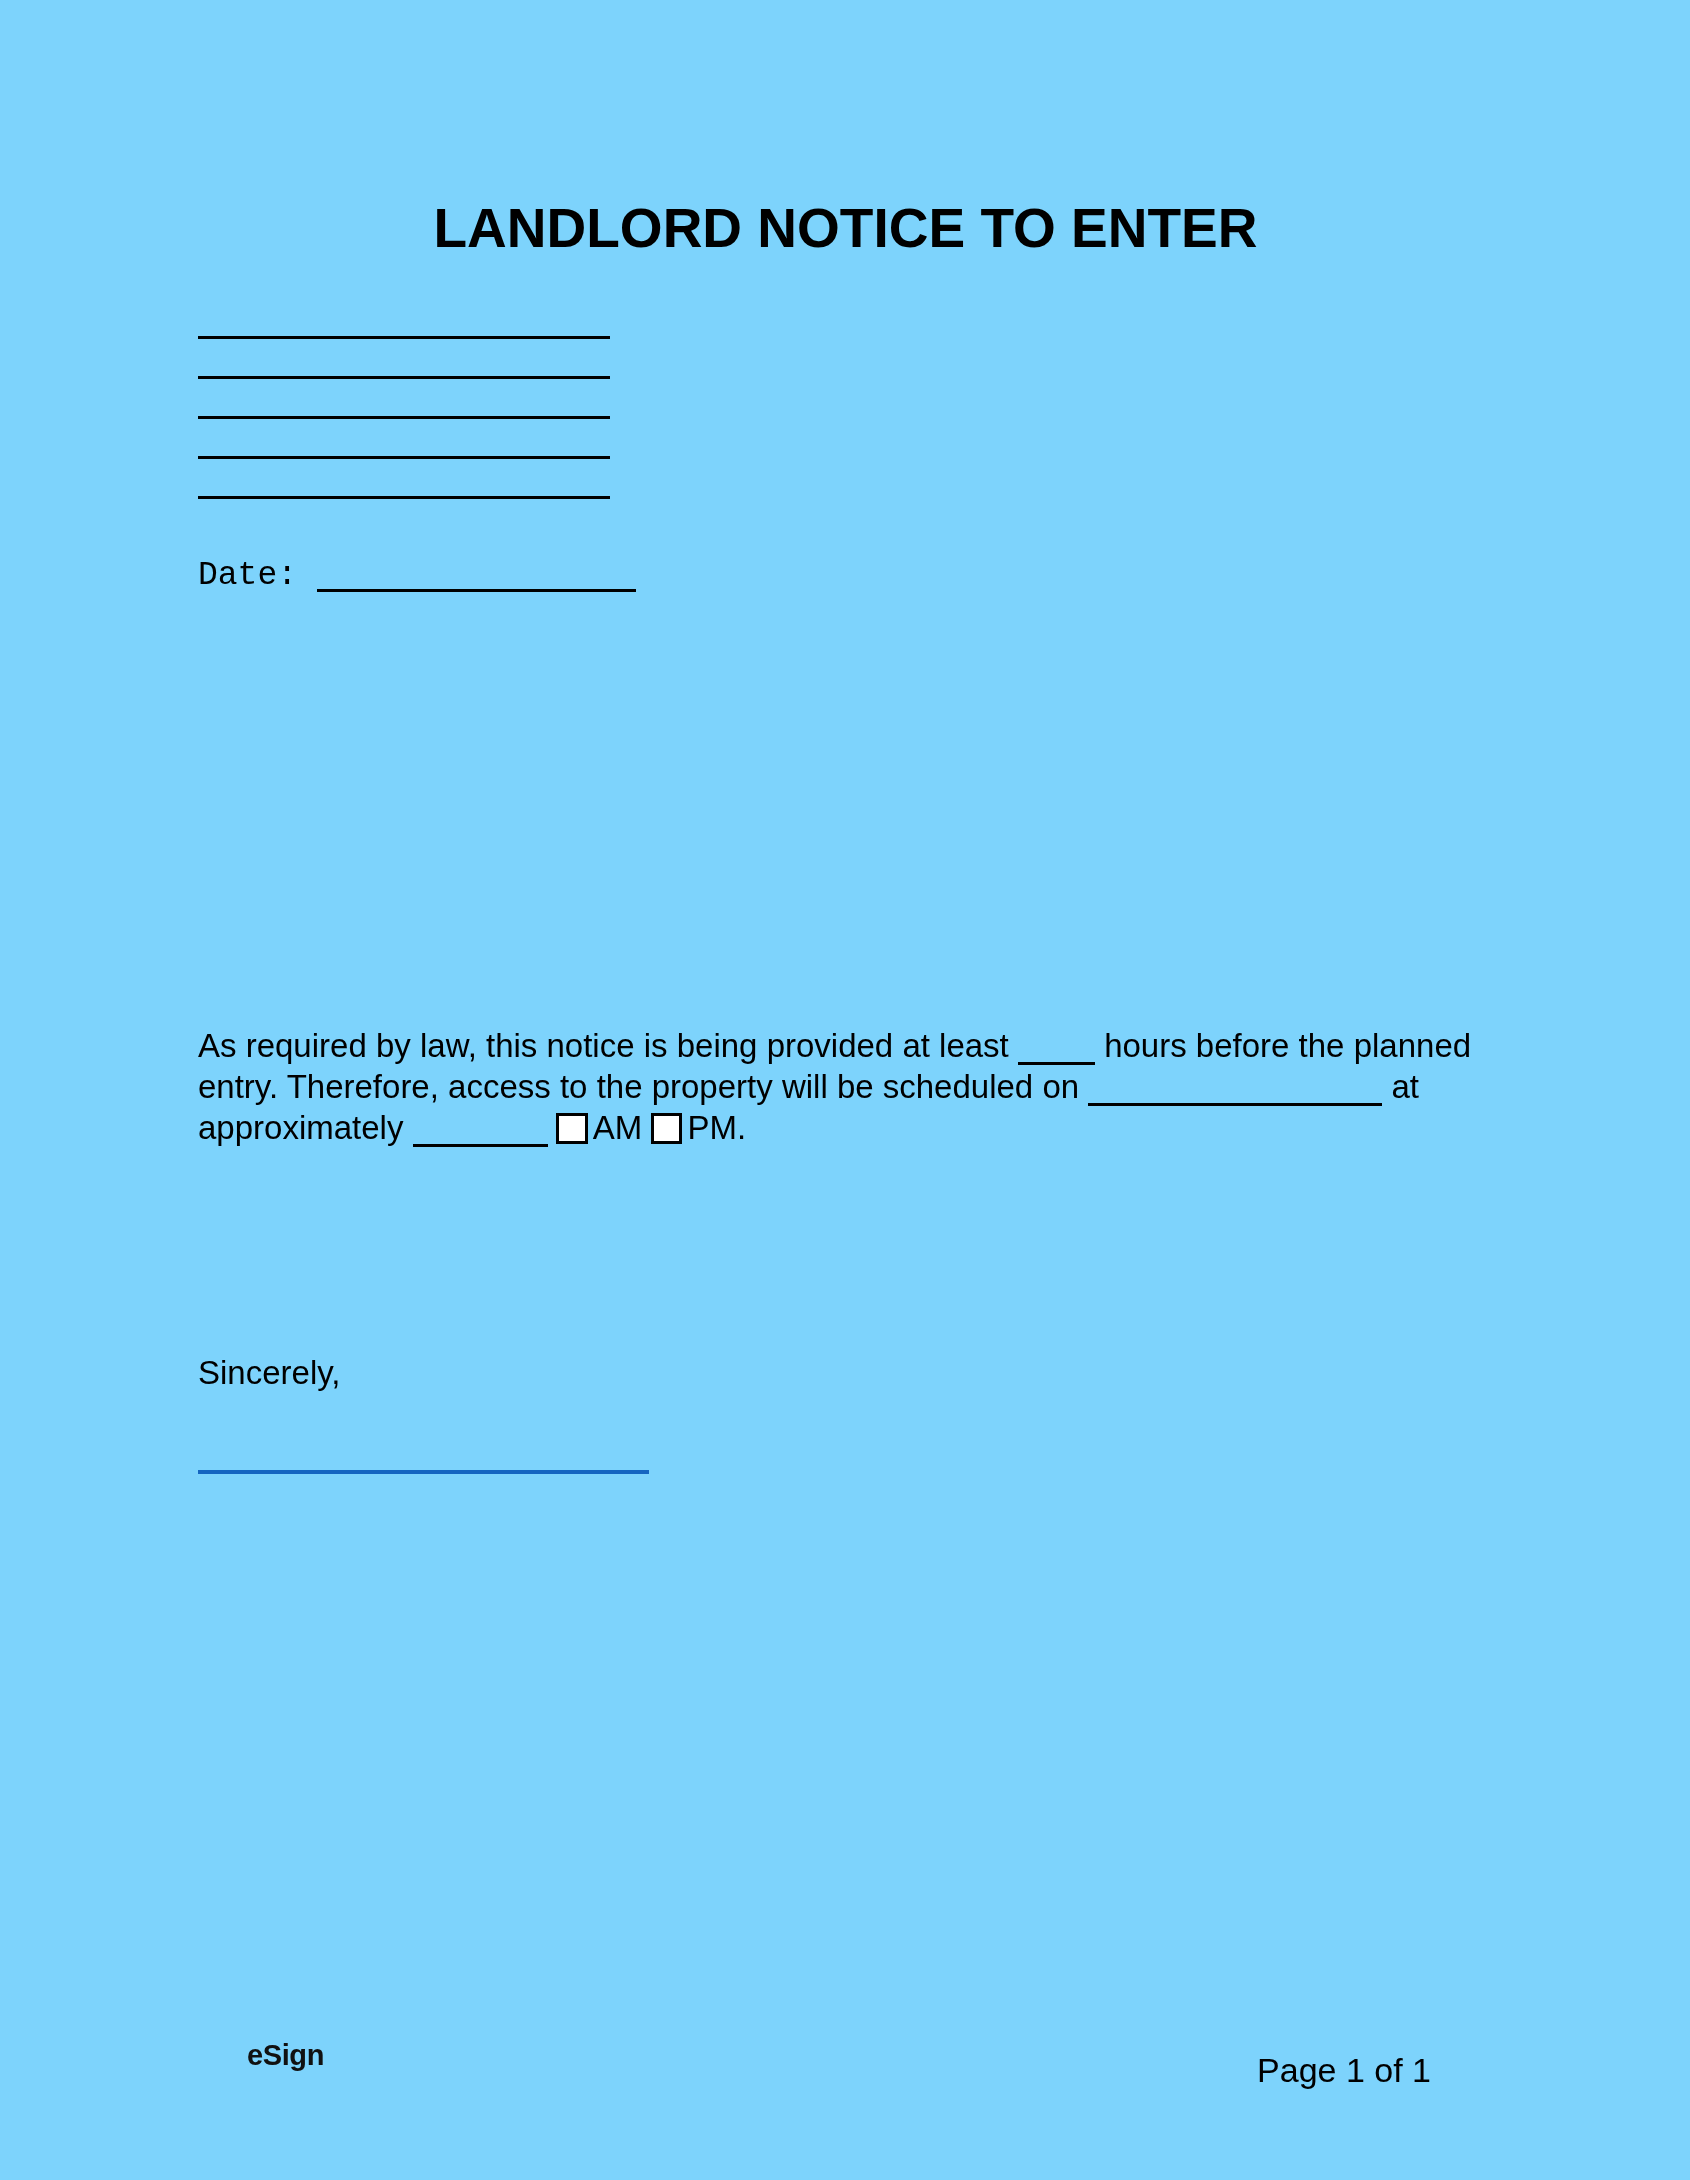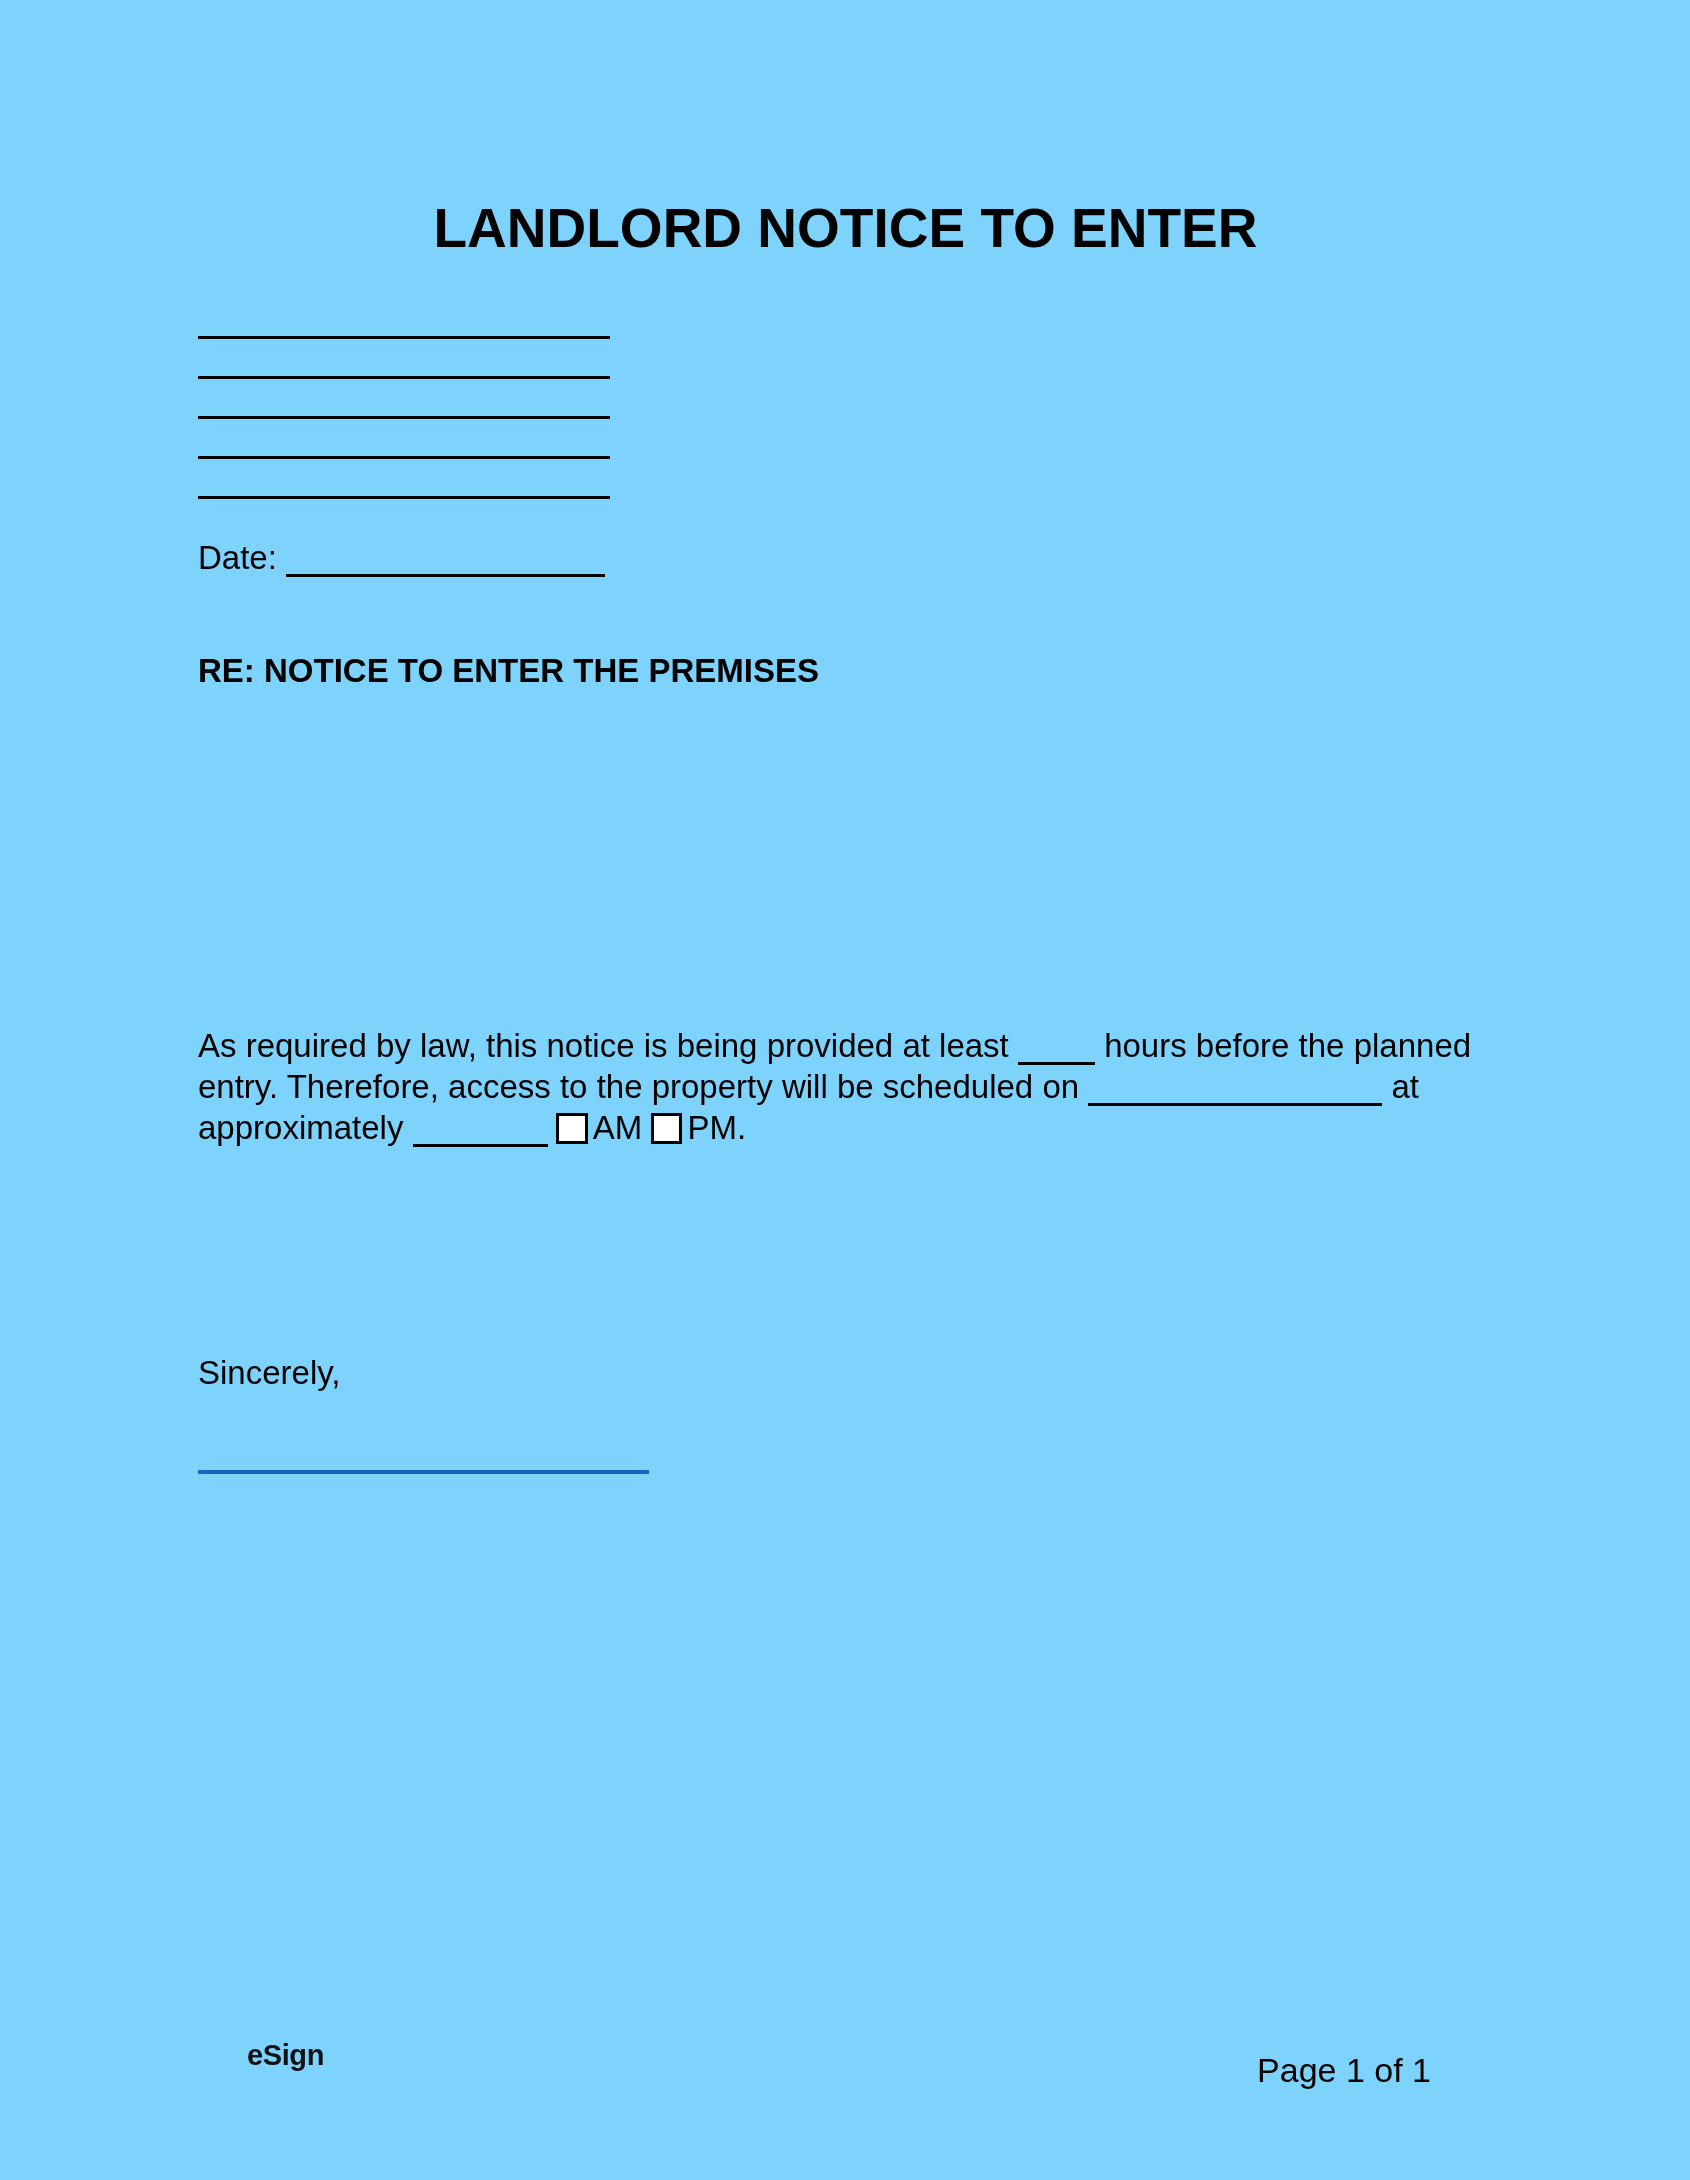--- a/index.html
+++ b/index.html
@@ -12,21 +12,21 @@
     overflow:hidden;
   }
   .title{
     position:absolute;top:196px;left:0;width:100%;
     text-align:center;font-size:55px;font-weight:bold;line-height:64px;
     letter-spacing:0px;white-space:nowrap;
   }
   .addr-lines{position:absolute;top:299px;left:198px;}
   .addr-lines .line{width:412px;height:37px;border-bottom:3.4px solid #000;}
   .textline{position:absolute;left:198px;font-size:33px;line-height:41px;}
-  .date-line{top:537px;}
+  .date-line{top:555px;font-family:Liberation Mono, monospace;}
   .subject-line{top:650px;font-weight:bold;}
   .salutation-line{top:738px;}
   .para{position:absolute;left:198px;width:1295px;font-size:33px;line-height:41px;}
   .para-1{top:817px;}
   .para-2{top:1025px;}
   .para-3{top:1188px;}
   .closing-line{top:1352px;text-align:center;}
   .blank{
     display:inline-block;height:0;border-bottom:3.4px solid #000;
     vertical-align:-7.7px;
@@ -58,21 +58,20 @@
   <div class="addr-lines">
       <div class="line"></div>
       <div class="line"></div>
       <div class="line"></div>
       <div class="line"></div>
       <div class="line"></div>
     </div>
 
   <div class="textline date-line">Date: <span class="blank" style="width: 319px;"></span></div>
 
-  <div class="textline subject-line">RE: NOTICE TO ENTER THE PREMISES</div>
 
 
 
   <div class="para para-2">As required by law, this notice is being provided at least <span class="blank" style="width: 77px;"></span> hours before the planned entry. Therefore, access to the property will be scheduled on <span class="blank" style="width: 294px;"></span> at approximately <span class="blank" style="width: 135px;"></span><span class="checkbox"></span>AM<span class="checkbox"></span>PM.</div>
 
 
   <div class="textline closing-line">Sincerely,</div>
 
   <div class="signature-line"></div>
 

